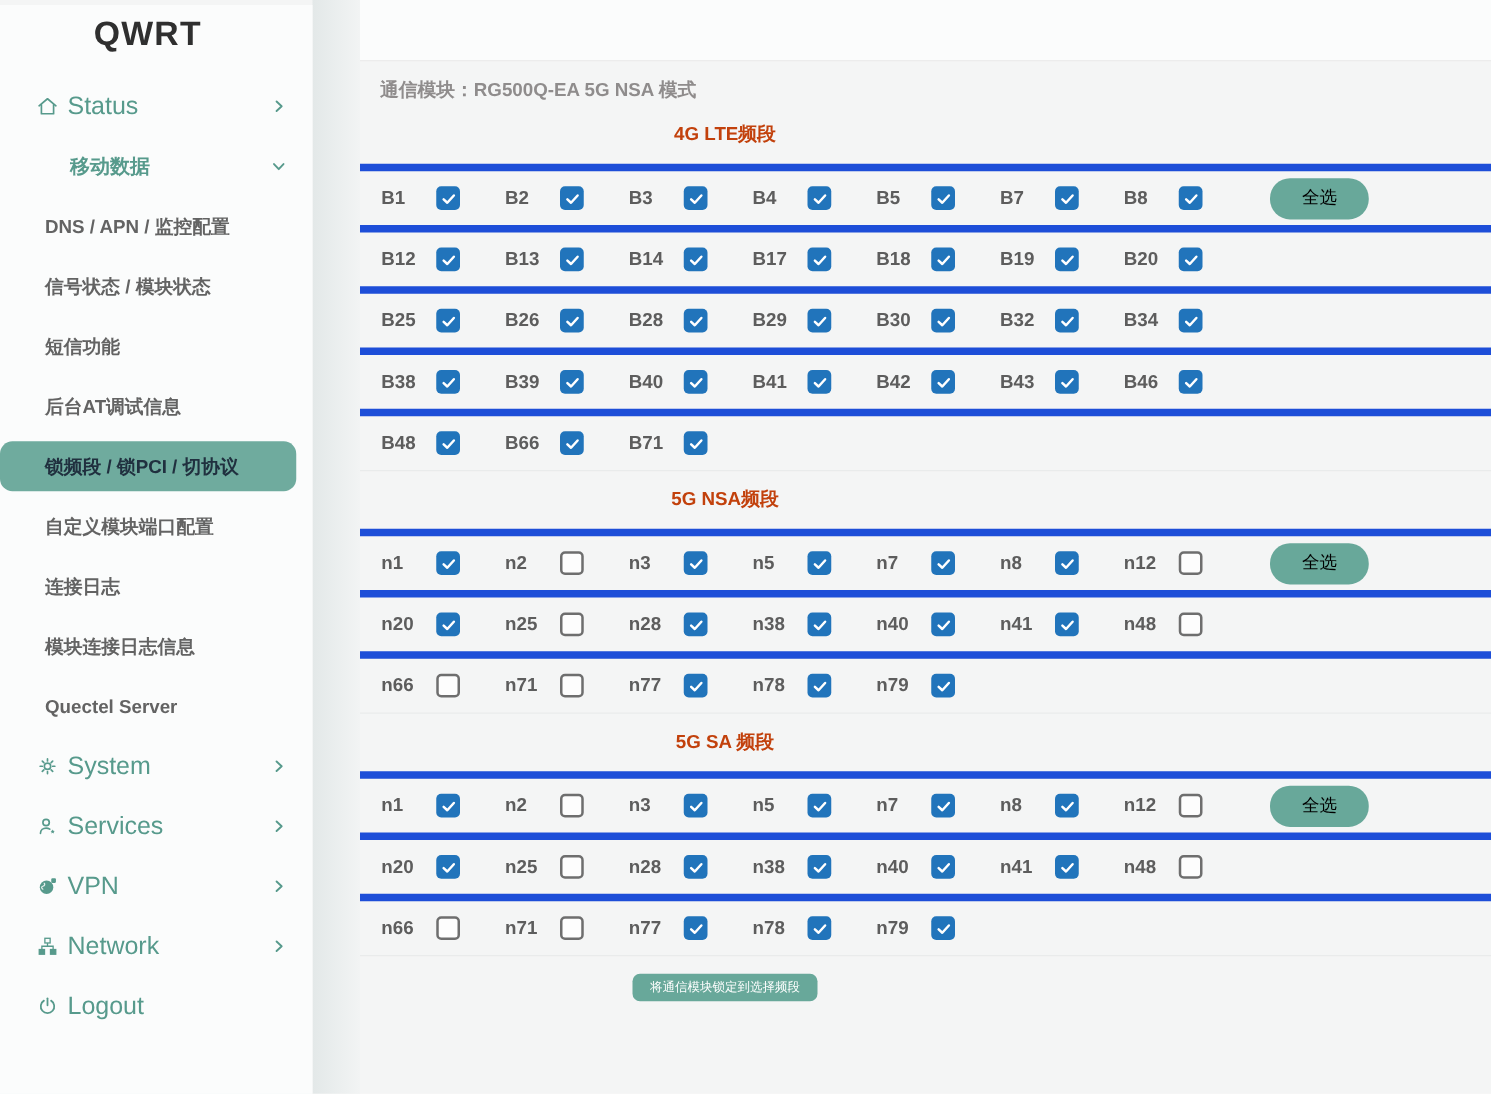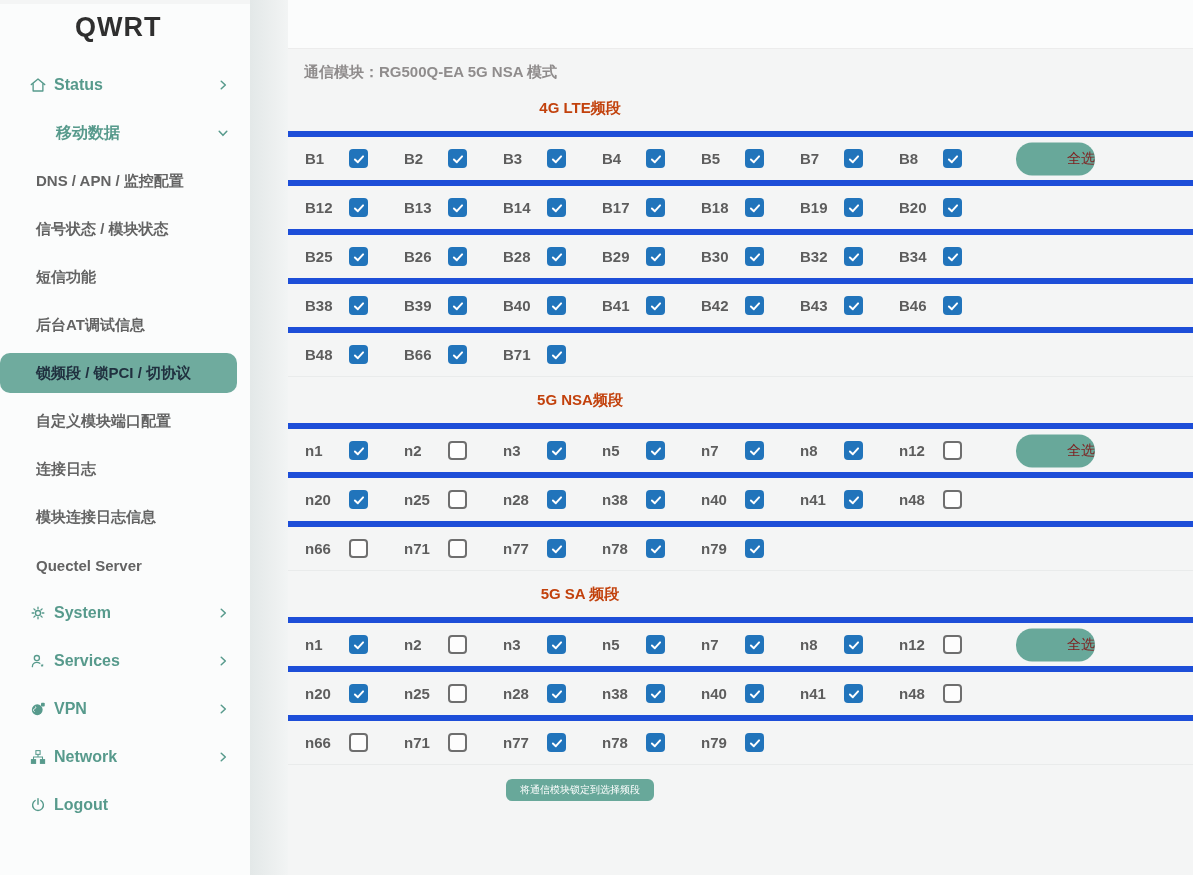--- a/index.html
+++ b/index.html
@@ -12,21 +12,21 @@
   .sidebar { position:absolute; left:0; top:4px; width:250px; height:875px;
     background:#fbfcfc; z-index:2; }
   .logo { margin:8px 0 0 75px; font-size:27px; font-weight:bold; color:#2f2f2f;
     letter-spacing:1px; }
   .nav { margin-top:18px; }
   .nav-item { position:relative; height:48px; display:flex; align-items:center;
     cursor:pointer; }
   .nav-top { padding-left:28px; }
   .nav-top .ico { width:20px; height:20px; margin-right:6px; display:flex;
     align-items:center; justify-content:center; }
-  .nav-top .lbl { font-size:16px; font-weight:bold; color:#579a8c; }
+  .nav-top .lbl { font-size:20px; font-weight:normal; color:#579a8c; }
   .nav-group { padding-left:56px; }
   .nav-group .lbl { font-size:16px; font-weight:bold; color:#579a8c; }
   .nav-sub { padding-left:36px; }
   .nav-sub .lbl { font-size:15px; font-weight:600; color:#636363; }
   .nav-sub.active { height:40px; margin:4px 13px 4px 0; border-radius:10px;
     background:#6fab9e; }
   .nav-sub.active .lbl { color:#20303f; font-weight:bold; }
   .chev { position:absolute; right:20px; top:50%; transform:translateY(-50%);
     color:#579a8c; display:flex; }
   .chev svg { width:14px; height:14px; }
@@ -51,22 +51,22 @@
     padding-left:17px; border-top:6px solid #1d4ed8; }
   .pair { width:99px; display:flex; align-items:center; }
   .band-label { width:44px; font-size:15px; font-weight:600; color:#5d5d5d; }
   .cb { width:19px; height:19px; border-radius:4px; cursor:pointer;
     display:flex; align-items:center; justify-content:center; }
   .cb.checked { background:#2174bb; }
   .cb.unchecked { background:#fdfdfd; border:2px solid #6e6e6e; }
   .cb svg { width:14px; height:14px; }
   .select-all-btn { position:absolute; right:98px; top:50%;
     transform:translateY(-50%); width:79px; height:33px; border:none;
-    border-radius:16px; background:#68a89a; color:#7f1d1d; font-size:14px;
-    font-family:"Liberation Sans", sans-serif; cursor:pointer;text-align:right; }
+    border-radius:16px; background:#68a89a; color:#000000; font-size:14px;
+    font-family:"Liberation Sans", sans-serif; cursor:pointer; }
   .lock-wrap { margin-top:14px; }
   .lock-btn { display:inline-block; border:none; background:#68a89a;
     color:#fff; font-size:10px; padding:4px 14px; border-radius:6px;
     font-family:"Liberation Sans", sans-serif; cursor:pointer; }
 </style>
 </head>
 <body>
 
 <div class="app">
 

